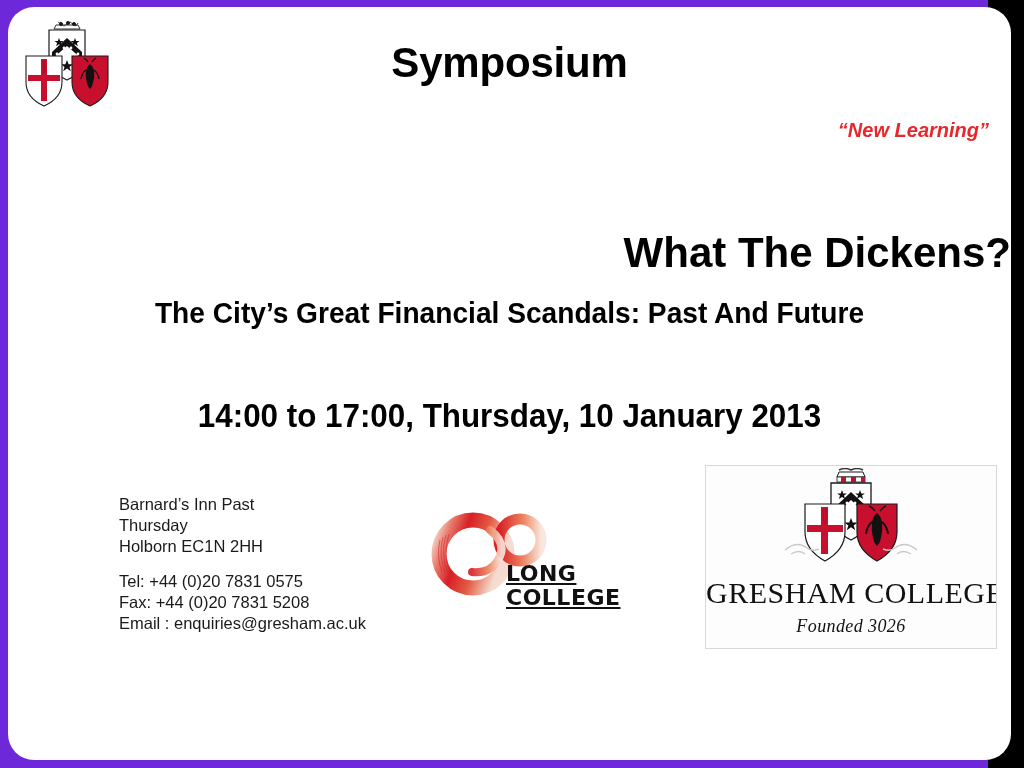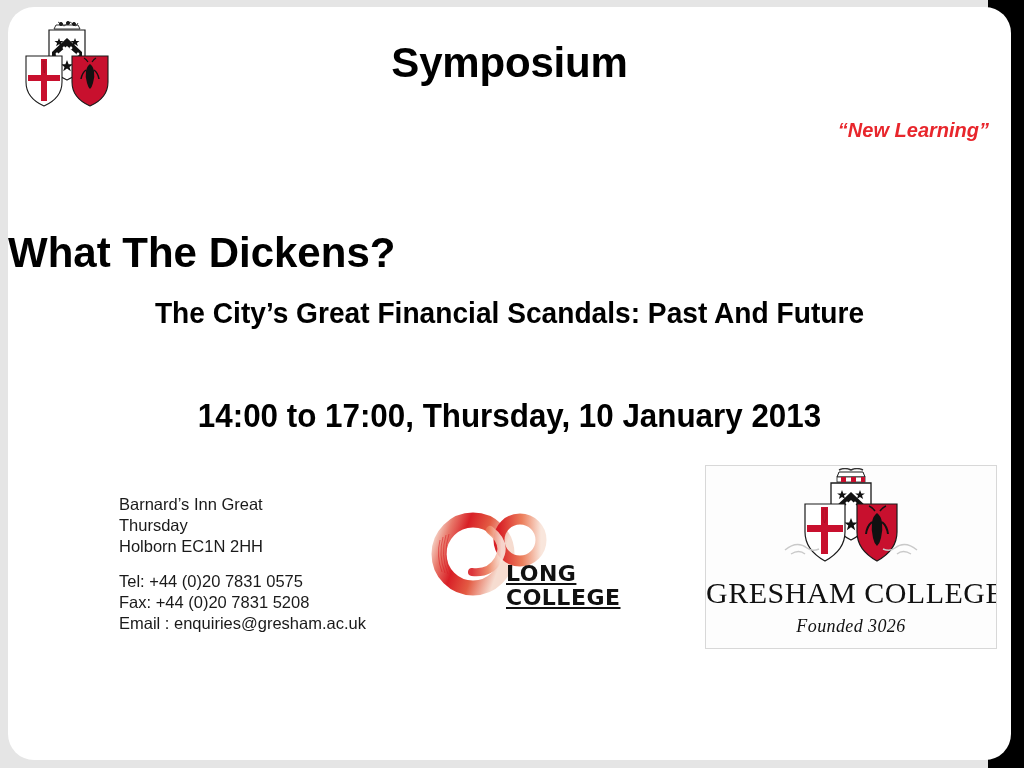--- a/index.html
+++ b/index.html
@@ -13,21 +13,21 @@
     overflow: hidden;
     font-family: "Liberation Sans", sans-serif;
   }
 
   
   #slide-frame {
     position: absolute;
     left: 0; top: 0;
     width: 988px;
     height: 768px;
-    background: #e5e5e5;
+    background: #6d28d9;
   }
   #slide-canvas {
     position: absolute;
     left: 8px;
     top: 7px;
     width: 1003px;
     height: 753px;
     background: #ffffff;
     border-radius: 26px;
     overflow: hidden;
@@ -62,21 +62,21 @@
     color: #E8262C;
     white-space: nowrap;
   }
 
   
   #main-heading {
     position: absolute;
     left: 0;
     top: 222px;
     width: 1003px;
-    text-align: left;
+    text-align: right;
     font-size: 42px;
     font-weight: bold;
     color: #000000;
   }
   #sub-heading {
     position: absolute;
     left: 0;
     top: 290px;
     width: 1003px;
     text-align: center;
@@ -230,21 +230,21 @@
 
     <div id="new-learning-tag">“New Learning”</div>
 
     <div id="main-heading">What The Dickens?</div>
 
     <div id="sub-heading">The City’s Great Financial Scandals: Past And Future</div>
 
     <div id="datetime-line">14:00 to 17:00, Thursday, 10 January 2013</div>
 
     <div id="address-block">
-      <div class="addr-line">Barnard’s Inn Great</div>
+      <div class="addr-line">Barnard’s Inn Past</div>
       <div class="addr-line">Thursday</div>
       <div class="addr-line">Holborn EC1N 2HH</div>
       <div class="addr-gap"></div>
       <div class="addr-line">Tel: +44 (0)20 7831 0575</div>
       <div class="addr-line">Fax: +44 (0)20 7831 5208</div>
       <div class="addr-line">Email : enquiries@gresham.ac.uk</div>
     </div>
 
     <div id="long-finance-logo">
       <div id="lf-mark">

